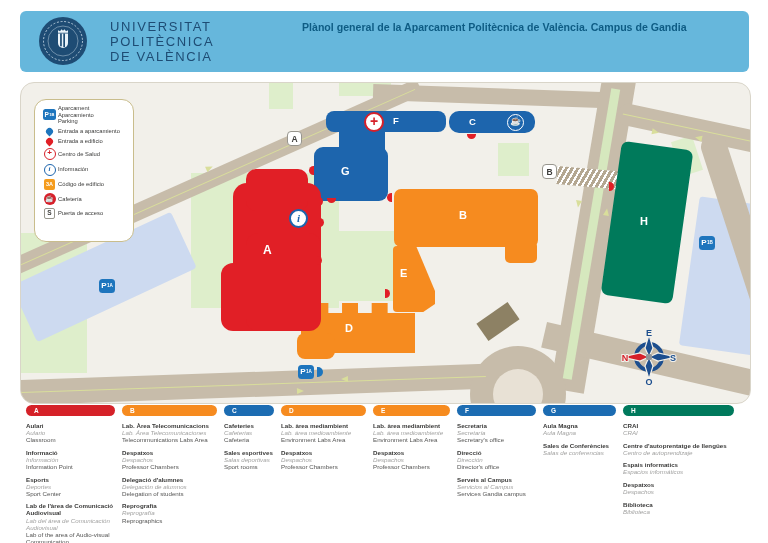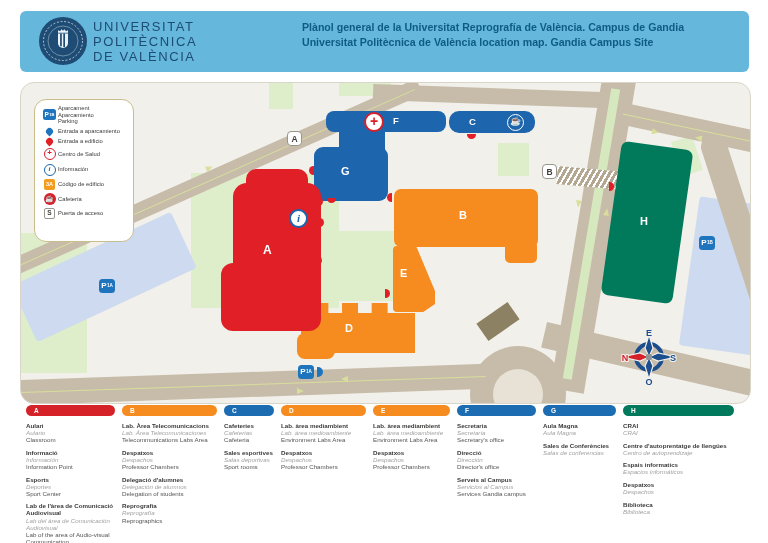--- a/index.html
+++ b/index.html
@@ -4,21 +4,21 @@
 <style>
   html,body{margin:0;padding:0;}
   body{
     width:768px;height:543px;position:relative;background:#ffffff;
     font-family:"Liberation Sans",sans-serif;overflow:hidden;
     -webkit-font-smoothing:antialiased;
   }
   
   .header{position:absolute;left:20px;top:11px;width:729px;height:61px;background:#66B7DC;border-radius:6px;}
   .seal{position:absolute;left:18px;top:5px;}
-  .logo-text{position:absolute;left:73px;top:8px;color:#1E4C74;font-size:13px;line-height:15px;letter-spacing:1.6px;font-weight:500;}
+  .logo-text{position:absolute;left:90px;top:8px;color:#1E4C74;font-size:13px;line-height:15px;letter-spacing:1.6px;font-weight:500;}
   .titles{position:absolute;left:282px;top:9px;color:#0E5C84;font-size:10.6px;line-height:14.6px;}
   .titles .t1,.titles .t3{font-weight:bold;}
   .titles .t2{font-style:italic;}
   
   .map{position:absolute;left:20px;top:82px;width:729px;height:320px;background:#F2F0EA;border:1px solid #D9D5C9;border-radius:14px;overflow:hidden;}
   .mp{position:absolute;}
   .lawn{background:#DEEECB;}
   .park{background:#CDDAF0;}
   .road{background:#C7BCAA;}
   .rline{background:#D9DE9B;}
@@ -92,22 +92,21 @@
       <rect x="25.3" y="17.5" width="1.7" height="13.6" fill="#1E4C74"></rect>
       <path d="M20,16.8 h10 v-2.6 l-2,1 -1.6,-2 -1.4,1.5 -1.4,-1.5 -1.6,2 -2,-1 z" fill="#EAF3F9"></path>
     </svg>
   </div>
   <div class="logo-text">
     <div>UNIVERSITAT</div>
     <div>POLITÈCNICA</div>
     <div>DE VALÈNCIA</div>
   </div>
   <div class="titles">
-    <div class="t1">Plànol general de la Universitat Reprografía de València. Campus de Gandia</div>
-    <div class="t3">Universitat Politècnica de València location map. Gandia Campus Site</div>
+    <div class="t1">Plànol general de la Aparcament Politècnica de València. Campus de Gandia</div>
   </div>
 </div>
 
 <div class="map">
 
   <div class="mp lawn" style="left:170px;top:90px;width:148px;height:135px;"></div>
   <div class="mp lawn" style="left:305px;top:148px;width:70px;height:70px;"></div>
   <div class="mp lawn" style="left:248px;top:0;width:24px;height:26px;"></div>
   <div class="mp lawn" style="left:318px;top:0;width:52px;height:13px;"></div>
   <div class="mp lawn" style="left:477px;top:60px;width:31px;height:33px;"></div>

